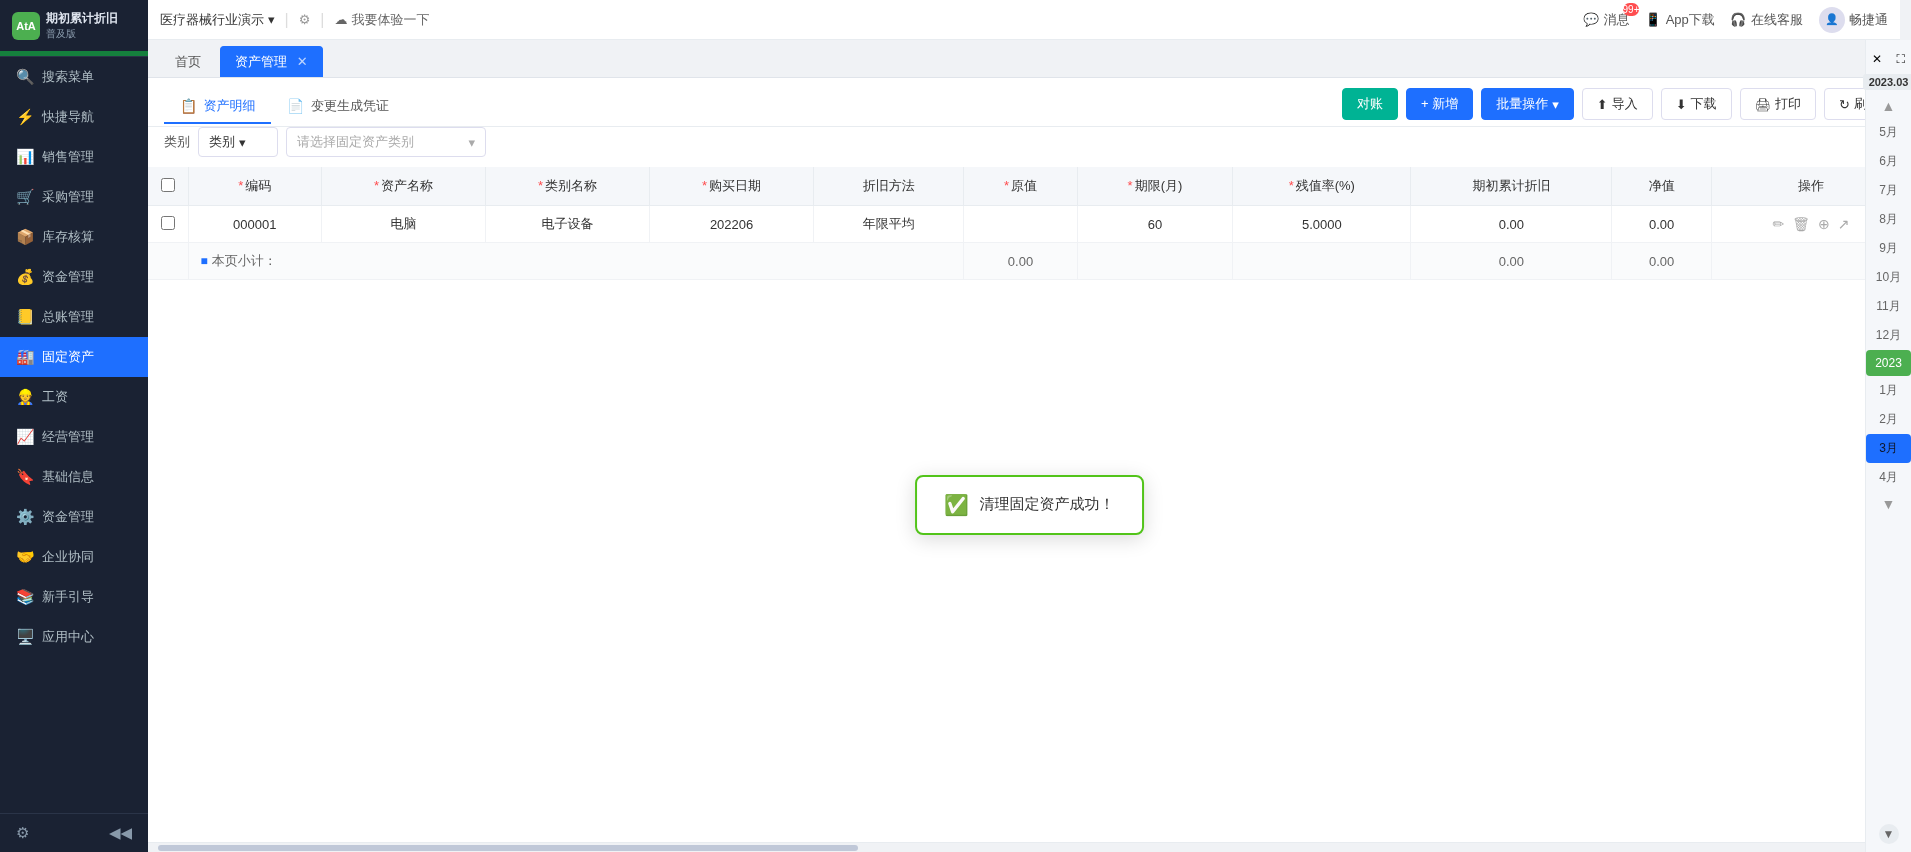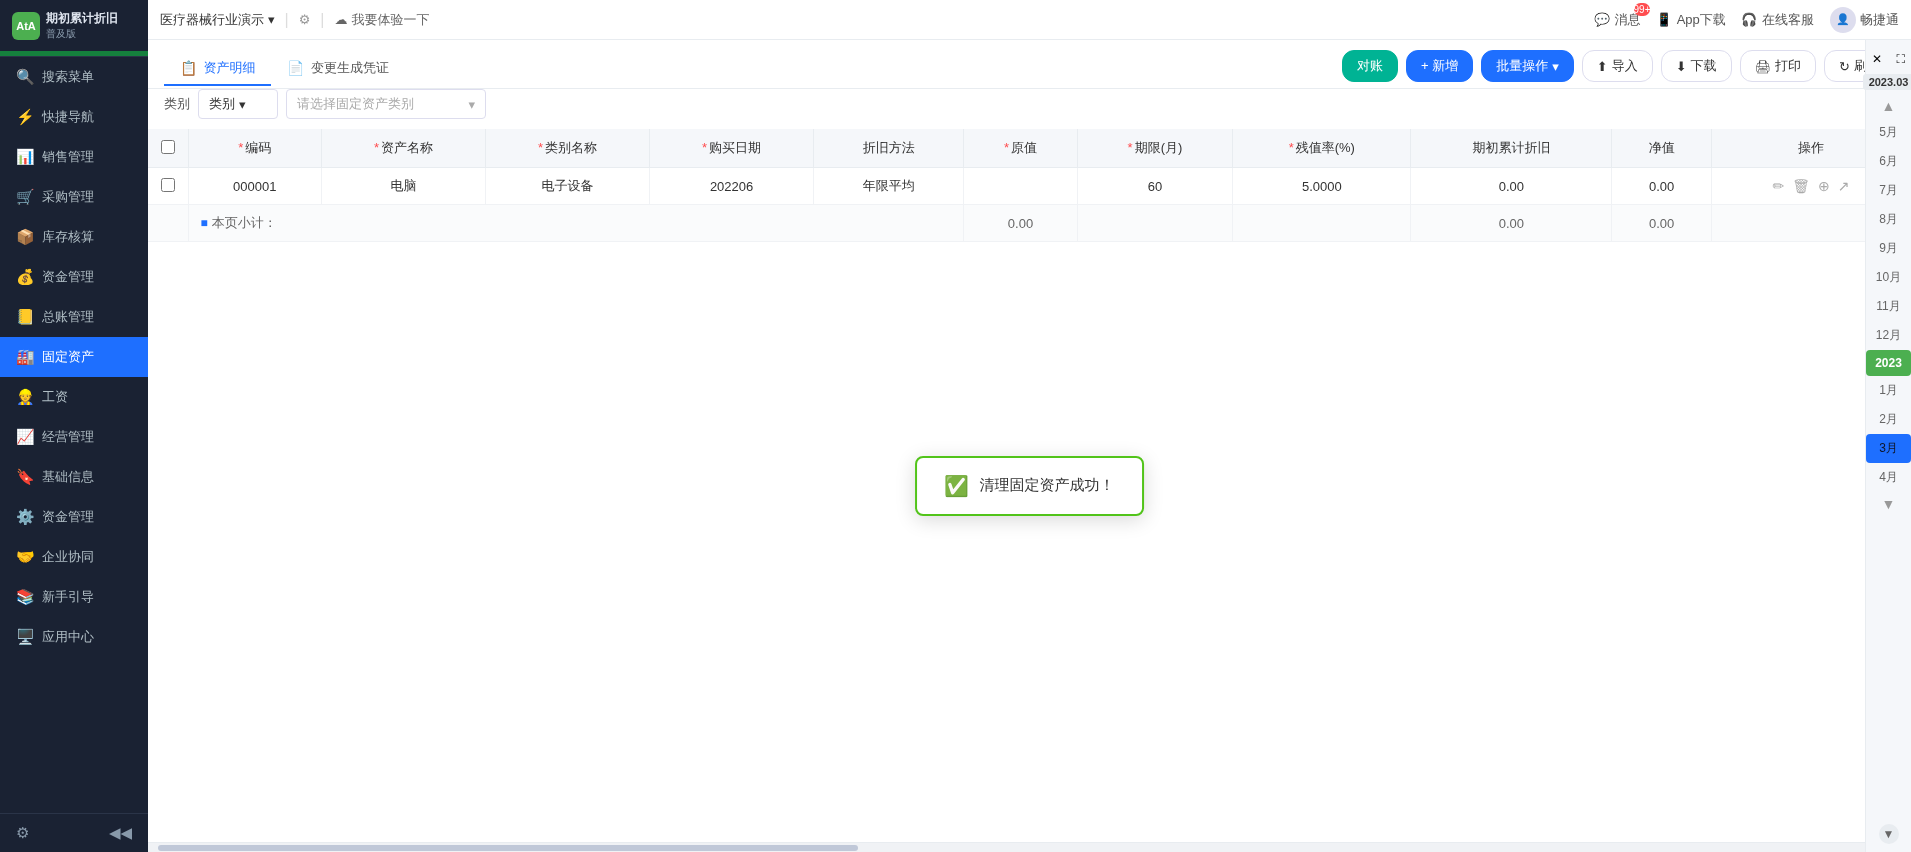--- a/index.html
+++ b/index.html
@@ -52,21 +52,21 @@
       border-top: 1px solid #2a3448;
       display: flex;
       align-items: center;
       justify-content: space-between;
     }
     .sidebar-bottom-icon { color: #8899aa; cursor: pointer; font-size: 15px; }
 
     
     .topbar {
       position: absolute;
-      top: 0; left: 148px; right: 0;
+      top: 0; left: 148px; right: 11px;
       height: 40px;
       background: #fff;
       border-bottom: 1px solid #e8ecf0;
       display: flex;
       align-items: center;
       padding: 0 12px;
       gap: 10px;
       z-index: 10;
     }
     .topbar-company {
@@ -170,21 +170,21 @@
       color: #555;
       border-bottom: 2px solid transparent;
     }
     .sub-tab.active {
       color: #1e6fff;
       border-bottom: 2px solid #1e6fff;
     }
     .sub-tab-icon { font-size: 14px; }
     .btn {
       padding: 6px 14px;
-      border-radius: 12px;
+      border-radius: 4px;
       font-size: 13px;
       cursor: pointer;
       border: 1px solid #dde;
       background: #fff;
       color: #333;
       display: flex; align-items: center; gap: 4px;
     }
     .btn-primary { background: #1e6fff; color: #fff; border-color: #1e6fff; }
     .btn-teal { background: #00b394; color: #fff; border-color: #00b394; }
     .btn-dropdown { background: #1e6fff; color: #fff; border-color: #1e6fff; }
@@ -311,21 +311,21 @@
     }
     .right-panel-month.current {
       background: #1e6fff;
       color: #0f172a;
       border-radius: 4px;
     }
     .right-panel-month.year-label {
       background: #4CAF50;
       color: #fff;
       border-radius: 4px;
-      font-weight: bold;
+      font-weight: normal;
     }
     .scroll-btn {
       width: 100%; text-align: center; padding: 4px 0;
       cursor: pointer; color: #999; font-size: 14px;
     }
     .right-panel-bottom {
       margin-top: auto;
       width: 100%;
       display: flex;
       flex-direction: column;
@@ -470,20 +470,29 @@
     </div>
     <div class="topbar-right-item">
       <div class="topbar-avatar">👤</div>
       <span>畅捷通</span>
     </div>
   </div>
 </div>
 
 <div class="main-content">
 
+  <div class="tabs-bar">
+    <div class="tab tab-home">
+      <span>首页</span>
+    </div>
+    <div class="tab active">
+      <span>资产管理</span>
+      <span class="tab-close">✕</span>
+    </div>
+  </div>
 
   <div class="page-area">
 
     <div class="sub-tabs">
       <div class="sub-tab active">
         <span class="sub-tab-icon">📋</span>
         <span>资产明细</span>
       </div>
       <div class="sub-tab">
         <span class="sub-tab-icon">📄</span>

